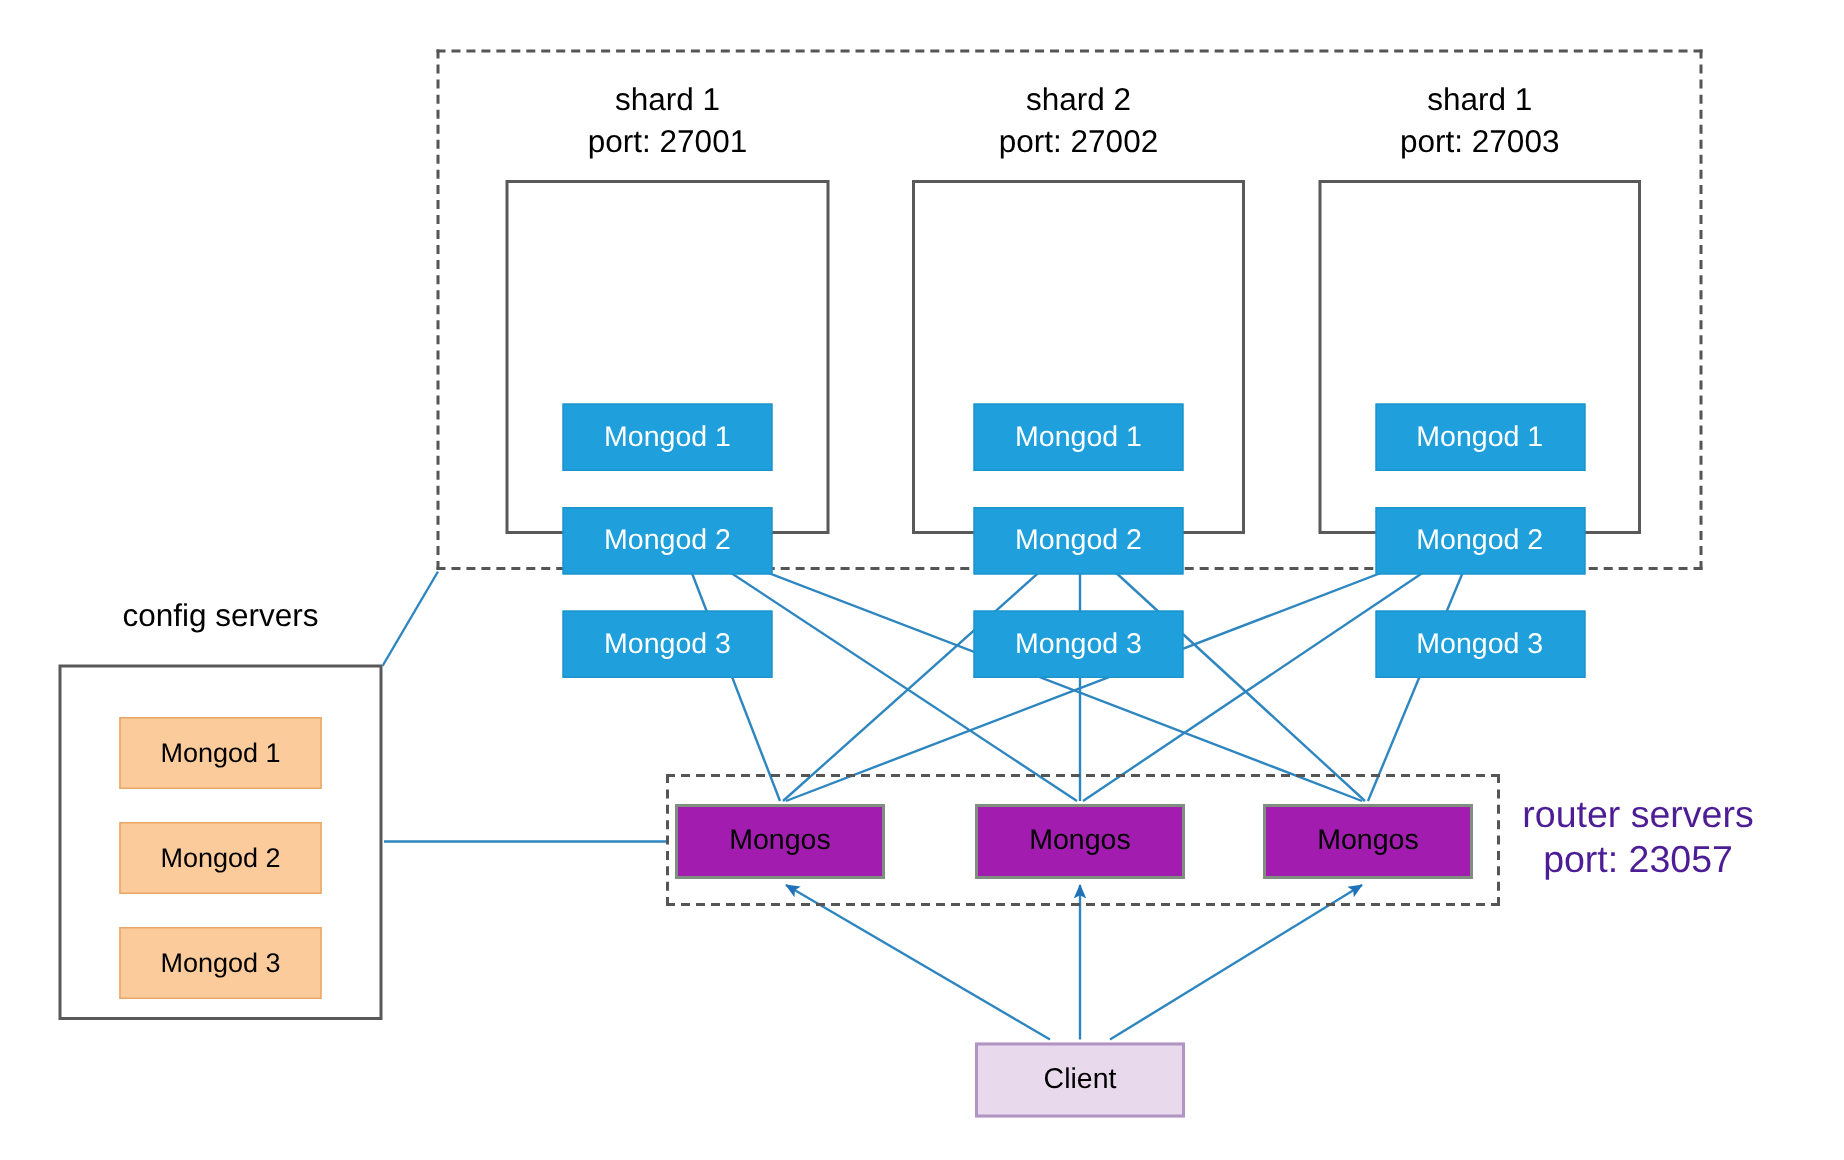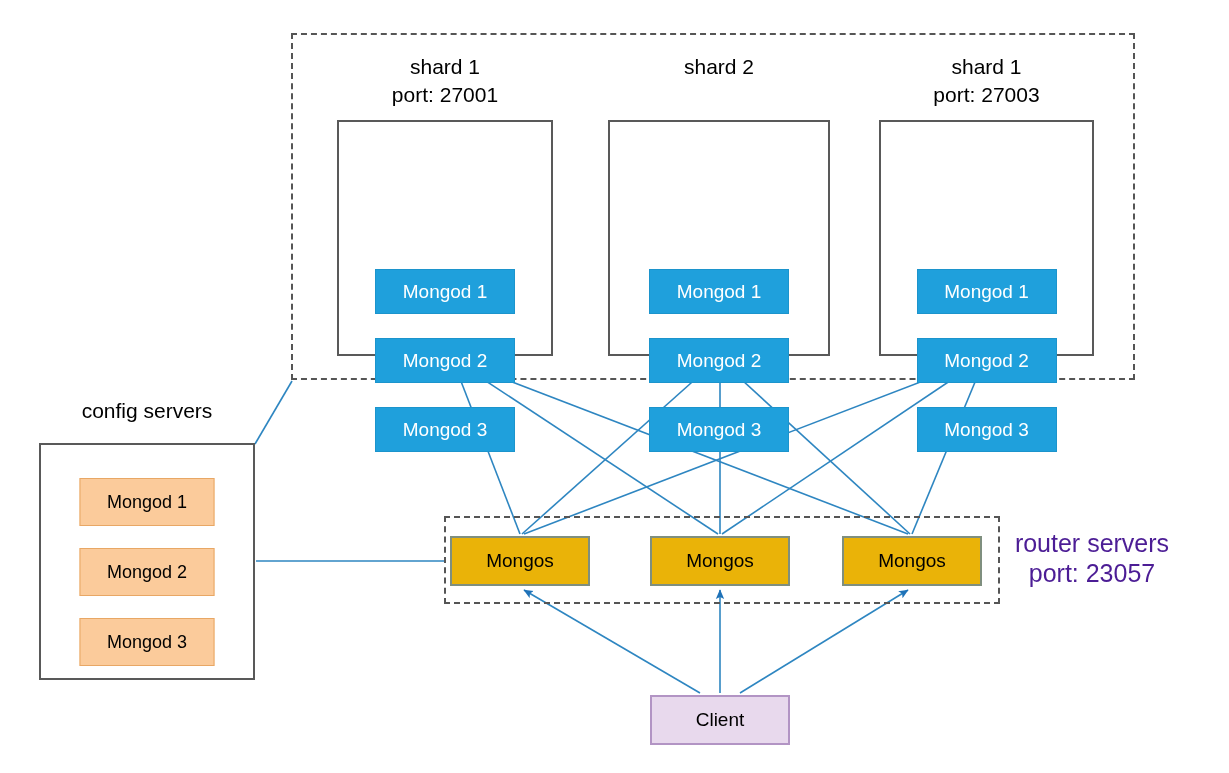--- a/index.html
+++ b/index.html
@@ -118,21 +118,21 @@
   .config-node.c1 { top: 33px; }
   .config-node.c2 { top: 103px; }
   .config-node.c3 { top: 173px; }
 
   
   .mongos {
     position: absolute;
     top: 536px;
     width: 140px;
     height: 50px;
-    background: #eab308;
+    background: #a21caf;
     border: 2px solid #7F8F7F;
     box-sizing: border-box;
     color: #000000;
     font-size: 19px;
     display: flex;
     align-items: center;
     justify-content: center;
     white-space: nowrap;
   }
   #mongos-1 { left: 450px; }
@@ -226,20 +226,21 @@
     <div class="shard-box">
       <div class="mongod m1">Mongod 1</div>
       <div class="mongod m2">Mongod 2</div>
       <div class="mongod m3">Mongod 3</div>
     </div>
   </div>
 
   <div class="shard-unit" id="shard-2" style="left:608px; top:53px; width:222px;">
     <div class="shard-caption">
       <span class="cap-line">shard 2</span>
+      <span class="cap-line">port: 27002</span>
     </div>
     <div class="shard-box">
       <div class="mongod m1">Mongod 1</div>
       <div class="mongod m2">Mongod 2</div>
       <div class="mongod m3">Mongod 3</div>
     </div>
   </div>
 
   <div class="shard-unit" id="shard-3" style="left:879px; top:53px; width:215px;">
     <div class="shard-caption">

